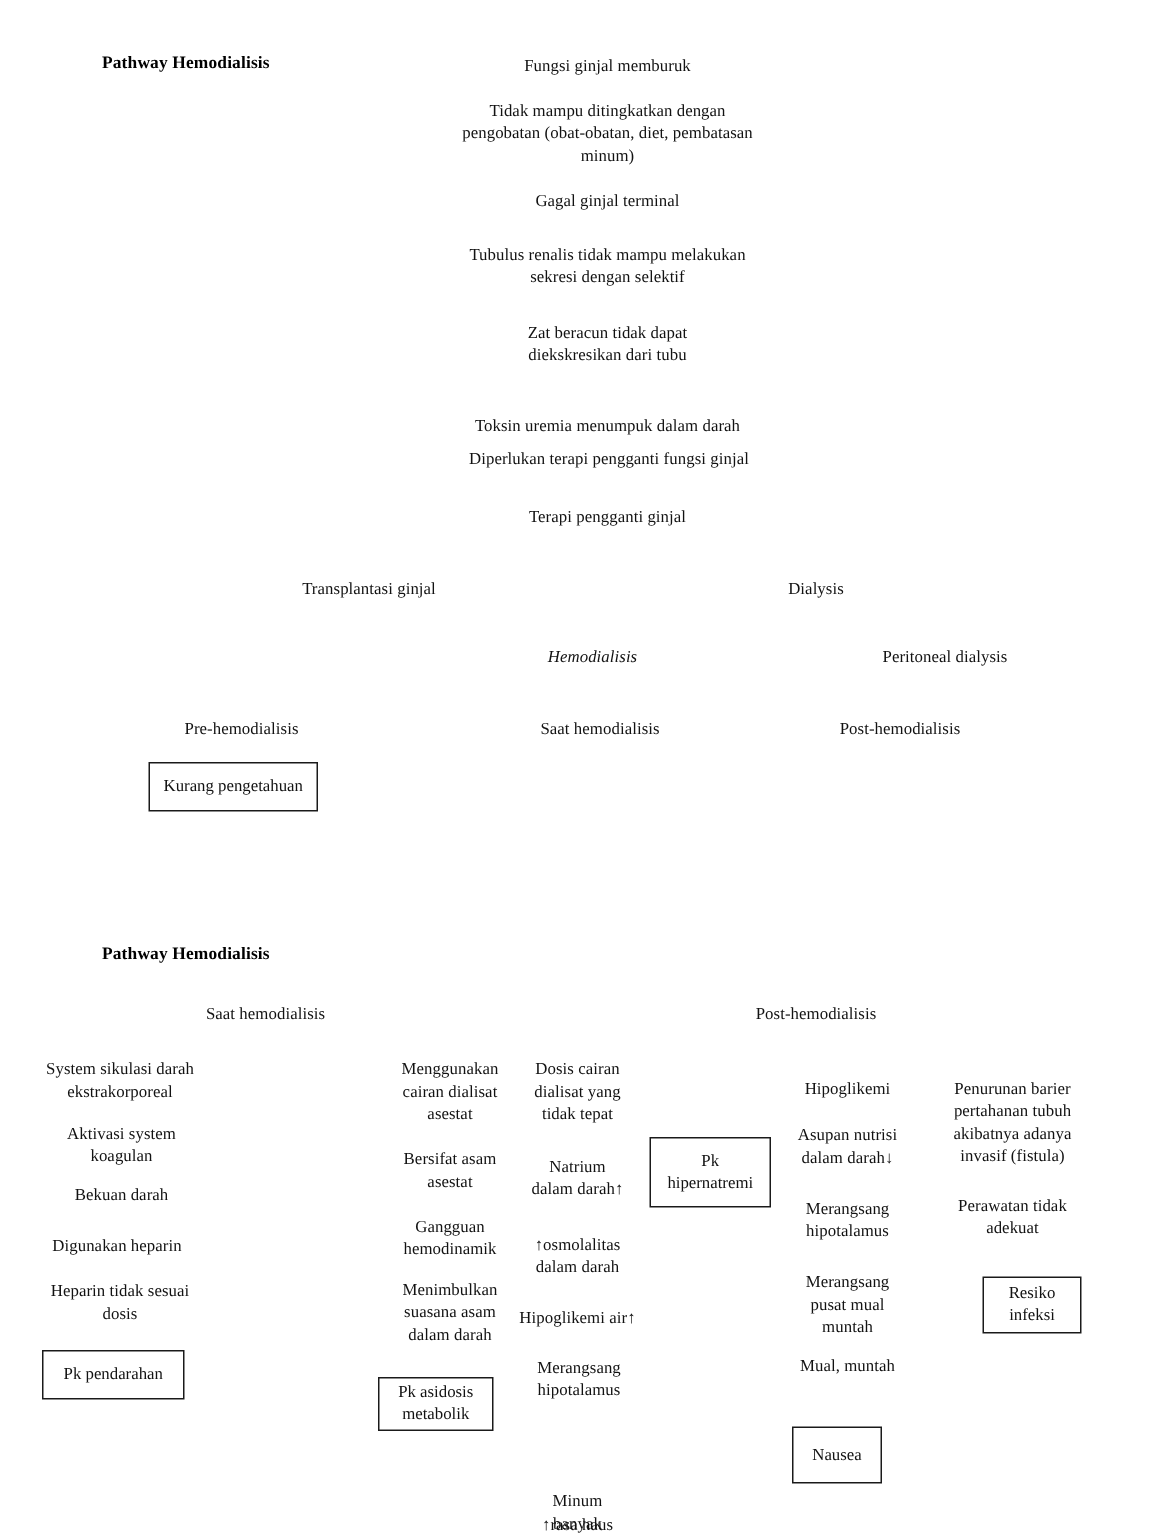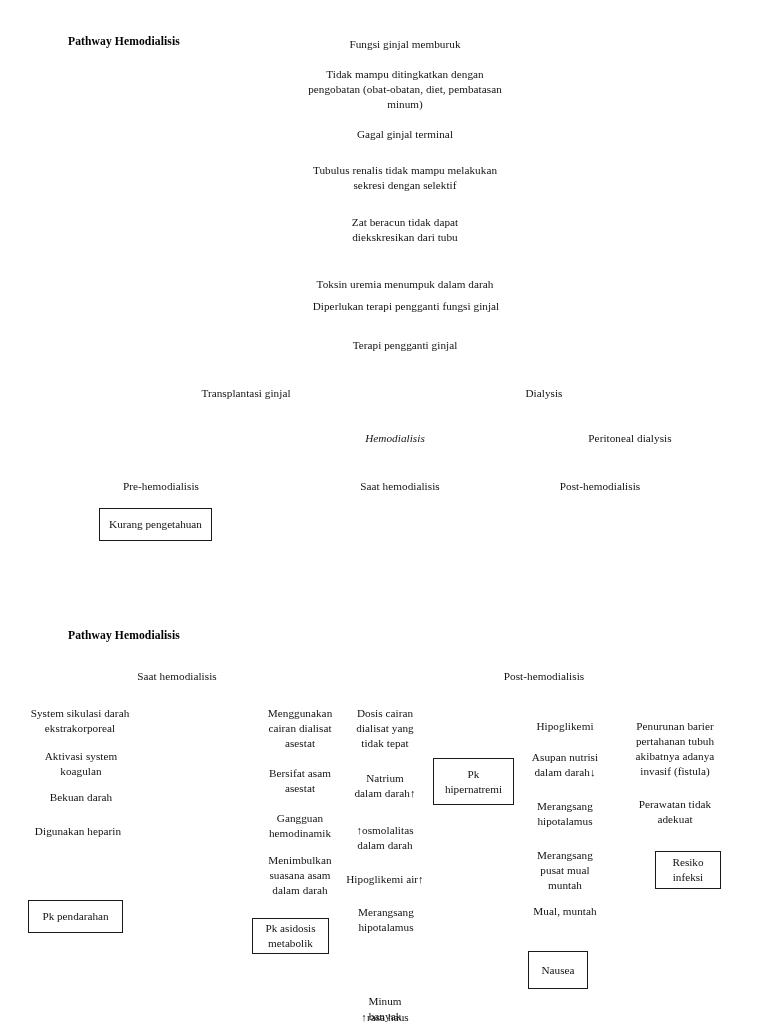--- a/index.html
+++ b/index.html
@@ -105,20 +105,22 @@
   <div class="node" style="left:14px; top:706px; width:132px;">System sikulasi darah
 ekstrakorporeal</div>
 
   <div class="node" style="left:22px; top:749px; width:118px;">Aktivasi system
 koagulan</div>
 
   <div class="node" style="left:22px; top:790px; width:118px;">Bekuan darah</div>
 
   <div class="node" style="left:14px; top:824px; width:128px;">Digunakan heparin</div>
 
+  <div class="node" style="left:14px; top:854px; width:132px;">Heparin tidak sesuai
+dosis</div>
 
   <div class="box" style="left:28px; top:900px; width:95px; height:33px;">Pk pendarahan</div>
 
   <div class="node" style="left:258px; top:706px; width:84px;">Menggunakan
 cairan dialisat
 asestat</div>
 
   <div class="node" style="left:255px; top:766px; width:90px;">Bersifat asam
 asestat</div>
 

